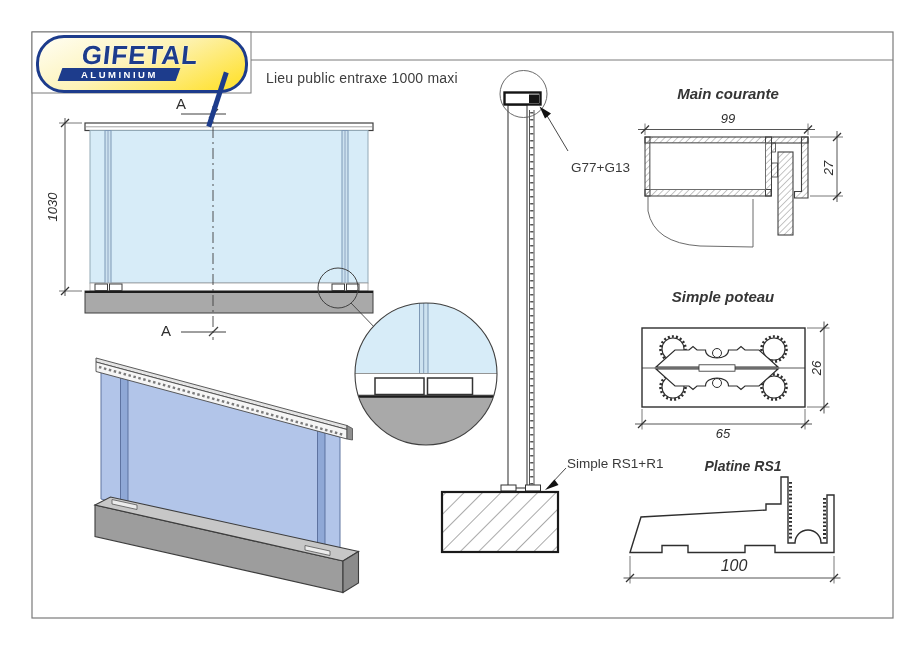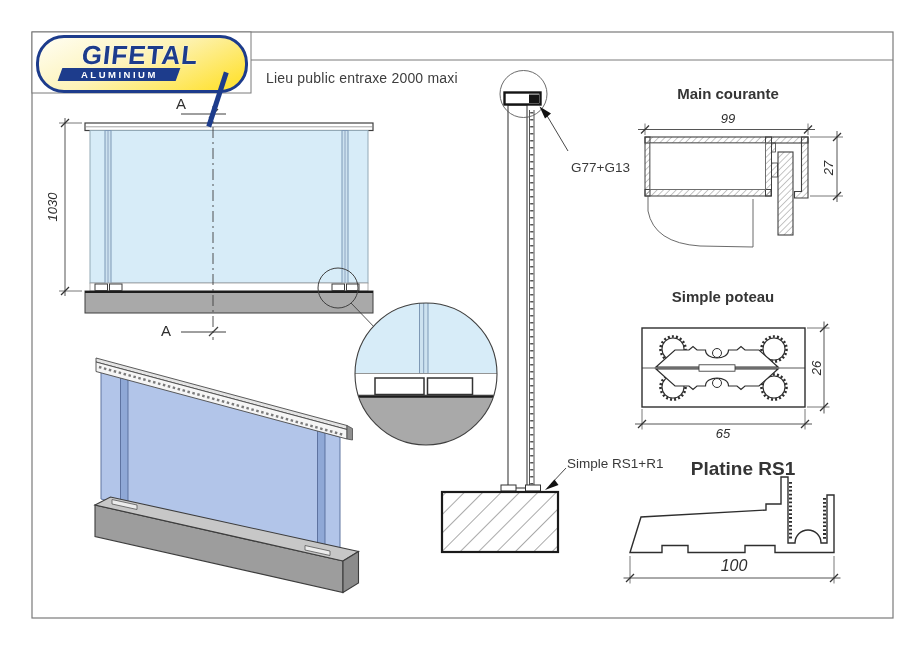--- a/index.html
+++ b/index.html
@@ -1,21 +1,21 @@
 <!DOCTYPE html>
 <html><head>
 <meta charset="utf-8">
 <style>
   html,body{margin:0;padding:0;background:#fff;}
   .page{position:relative;width:919px;height:650px;background:#fff;overflow:hidden;
         font-family:"Liberation Sans",sans-serif;color:#3b3b3b;}
   svg{position:absolute;left:0;top:0;}
   .t{position:absolute;white-space:nowrap;}
   .note{font-size:14px;color:#3d3d3d;letter-spacing:.2px;}
-  .ttl{font-weight:bold;font-size:15px;color:#353535;text-align:center;width:160px;}
+  .ttl{font-weight:bold;font-size:15px;color:#353535;text-align:center;width:160px;font-style:italic;}
   .dim{font-size:13px;font-style:italic;color:#2e2e2e;text-align:center;}
   .rot{display:flex;align-items:center;justify-content:center;transform:rotate(-90deg);}
   .mark{font-size:15px;color:#2e2e2e;}
   .callout{font-size:13.5px;color:#3a3a3a;}
   
   .logo-pill{position:absolute;left:36px;top:35px;width:206px;height:52px;border-radius:28px;
      border:3px solid #1d3c8c;background:linear-gradient(155deg,#fffef4 0%,#fdf3b8 45%,#ffe33c 90%);}
   .logo-brand{position:absolute;left:82px;top:40px;font-size:26px;font-weight:bold;color:#1d3c8c;
      letter-spacing:1px;transform:skewX(-6deg);text-shadow:0 0 2px #fff;}
   .logo-band{position:absolute;left:60px;top:68px;width:118px;height:13px;background:#1d3c8c;
@@ -209,33 +209,33 @@
   </svg>
 
   <div class="logo-pill">
     <div class="logo-stripe"></div>
   </div>
   <div class="t logo-brand">GIFETAL</div>
   <div class="logo-band">
     <span>ALUMINIUM</span>
   </div>
 
-  <div class="t note" style="left:266px;top:70px;">Lieu public entraxe 2000 maxi</div>
+  <div class="t note" style="left:266px;top:70px;">Lieu public entraxe 1000 maxi</div>
 
   <div class="t dim rot" style="left:30px;top:187px;width:44px;height:40px;">1030</div>
   <div class="t mark" style="left:176px;top:95px;">A</div>
   <div class="t mark" style="left:161px;top:322px;">A</div>
 
   <div class="t callout" style="left:571px;top:145px;margin-top:15px;">G77+G13</div>
   <div class="t callout" style="left:567px;top:456px;">Simple RS1+R1</div>
 
   <div class="t ttl" style="left:648px;top:85px;">Main courante</div>
   <div class="t dim" style="left:698px;top:111px;width:60px;">99</div>
   <div class="t dim rot" style="left:806px;top:157px;width:44px;height:22px;">27</div>
 
   <div class="t ttl" style="left:643px;top:288px;">Simple poteau</div>
   <div class="t dim" style="left:693px;top:426px;width:60px;">65</div>
   <div class="t dim rot" style="left:794px;top:357px;width:44px;height:22px;">26</div>
 
-  <div class="t ttl" style="left:663px;top:458px;font-size:19px;">Platine RS1</div>
+  <div class="t ttl" style="left:663px;top:458px;font-size:14px;">Platine RS1</div>
   <div class="t dim" style="left:702px;top:557px;width:64px;font-size:16px;">100</div>
 
 </div>
 
 </body></html>

